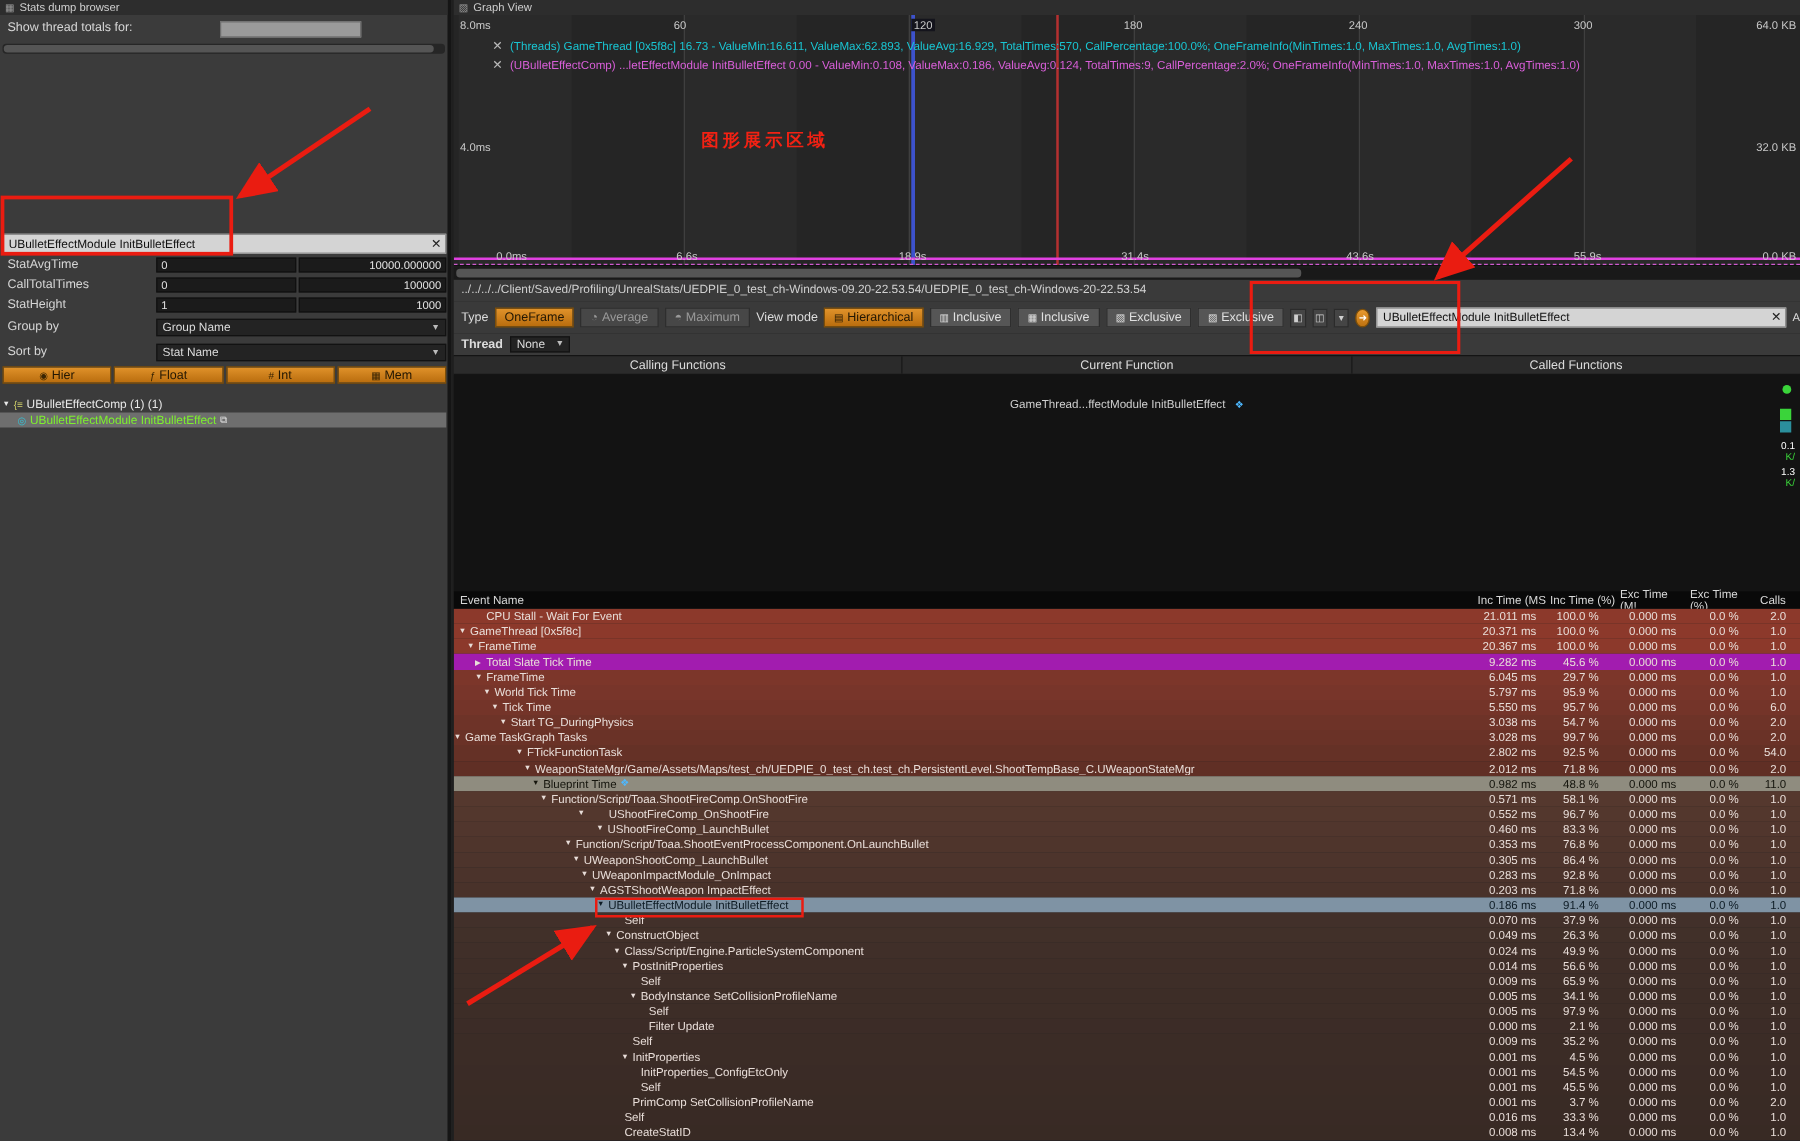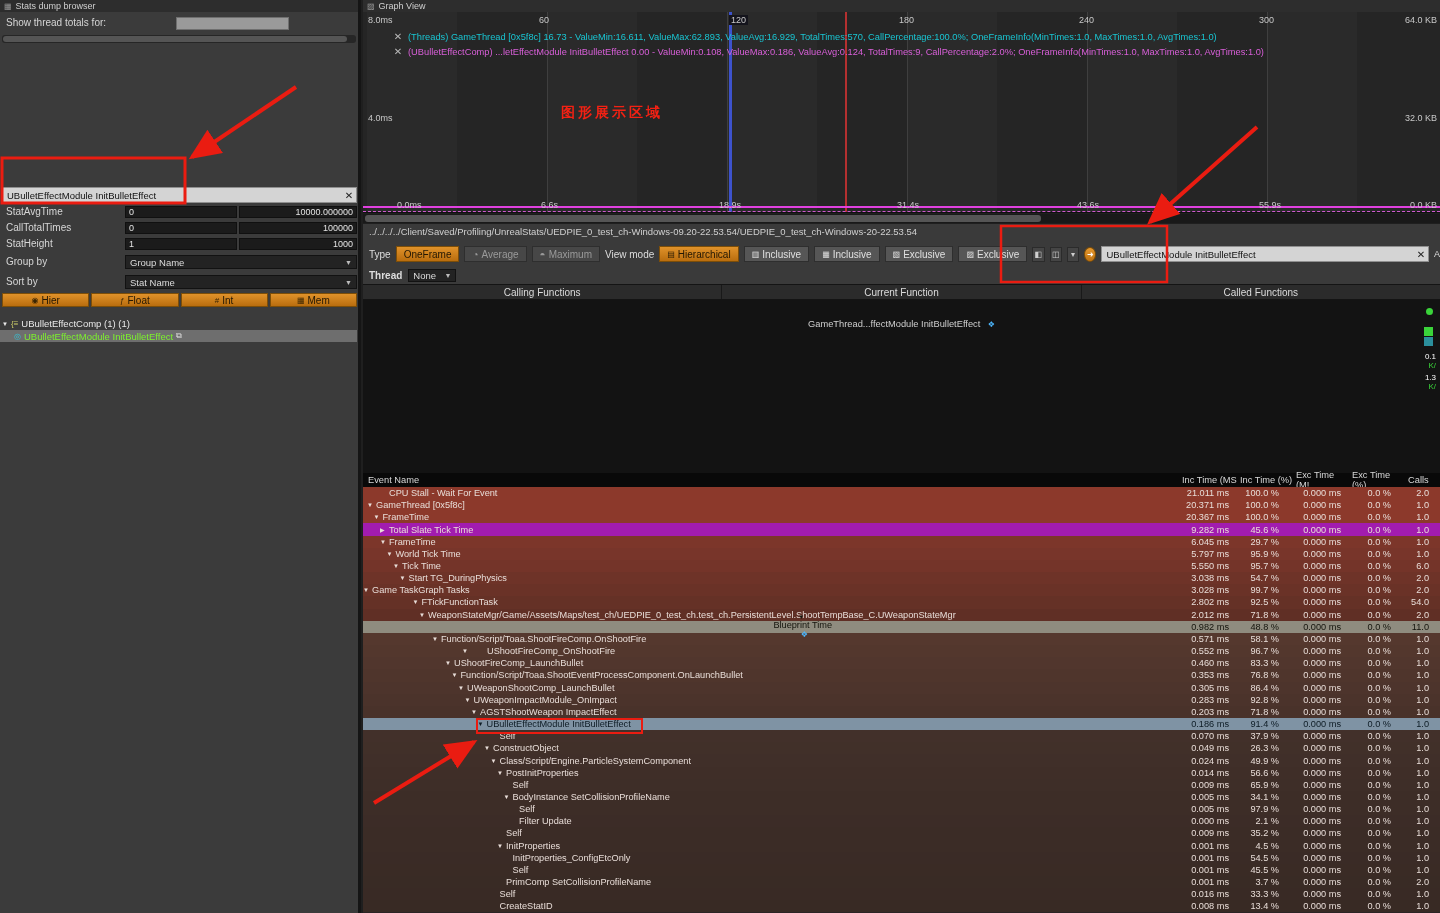--- a/index.html
+++ b/index.html
@@ -412,21 +412,21 @@
       <span class="ar">▼</span>
       <span class="nm">WeaponStateMgr/Game/Assets/Maps/test_ch/UEDPIE_0_test_ch.test_ch.PersistentLevel.ShootTempBase_C.UWeaponStateMgr</span>
     </div>
     <span class="v v1">2.012 ms</span>
     <span class="v v2">71.8 %</span>
     <span class="v v3">0.000 ms</span>
     <span class="v v4">0.0 %</span>
     <span class="v v5">2.0</span>
   </div>
     <div class="trow" style="background: rgb(143, 140, 127); color: rgb(20, 20, 12);">
-    <div class="c-name" style="padding-left: 62.5px; flex-direction: column;">
+    <div class="c-name" style="padding-left: 62.5px;">
       <span class="ar">▼</span>
       <span class="nm">Blueprint Time</span>
     <span class="bp-icon">❖</span>
       </div>
     <span class="v v1">0.982 ms</span>
     <span class="v v2">48.8 %</span>
     <span class="v v3">0.000 ms</span>
     <span class="v v4">0.0 %</span>
     <span class="v v5">11.0</span>
   </div>
@@ -446,21 +446,21 @@
       <span class="ar">▼</span>
       <span class="nm">UShootFireComp_OnShootFire</span>
     </div>
     <span class="v v1">0.552 ms</span>
     <span class="v v2">96.7 %</span>
     <span class="v v3">0.000 ms</span>
     <span class="v v4">0.0 %</span>
     <span class="v v5">1.0</span>
   </div>
     <div class="trow" style="background: rgb(81, 54, 45);">
-    <div class="c-name" style="padding-left: 82px;">
+    <div class="c-name" style="padding-left: 114px;">
       <span class="ar">▼</span>
       <span class="nm">UShootFireComp_LaunchBullet</span>
     </div>
     <span class="v v1">0.460 ms</span>
     <span class="v v2">83.3 %</span>
     <span class="v v3">0.000 ms</span>
     <span class="v v4">0.0 %</span>
     <span class="v v5">1.0</span>
   </div>
     <div class="trow" style="background: rgb(79, 53, 44);">

